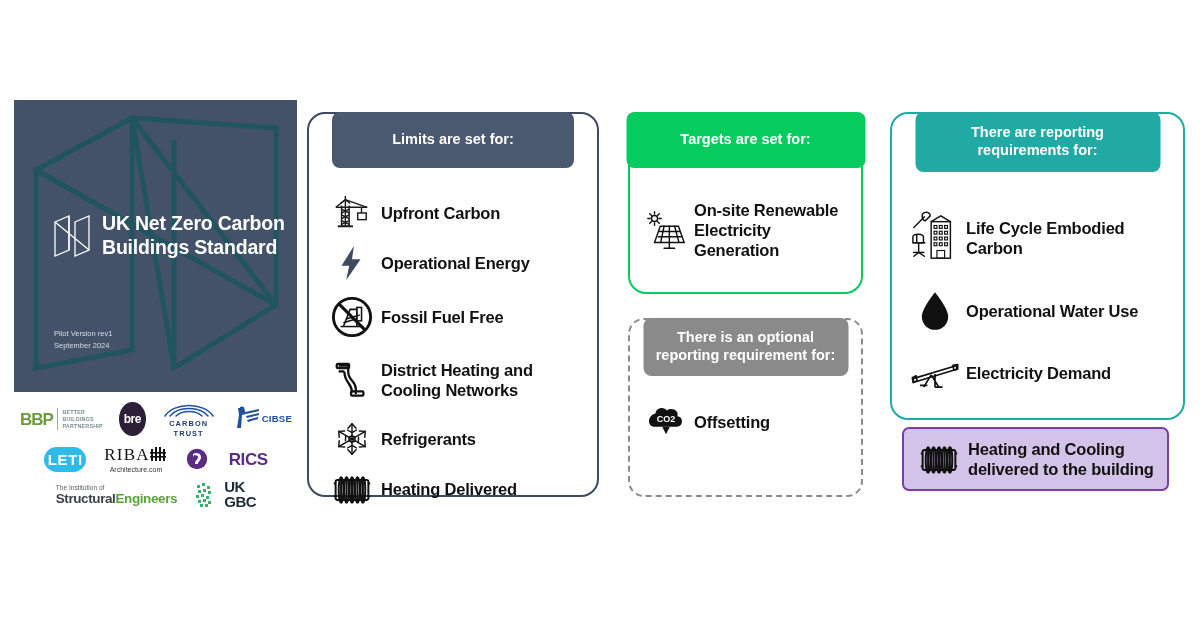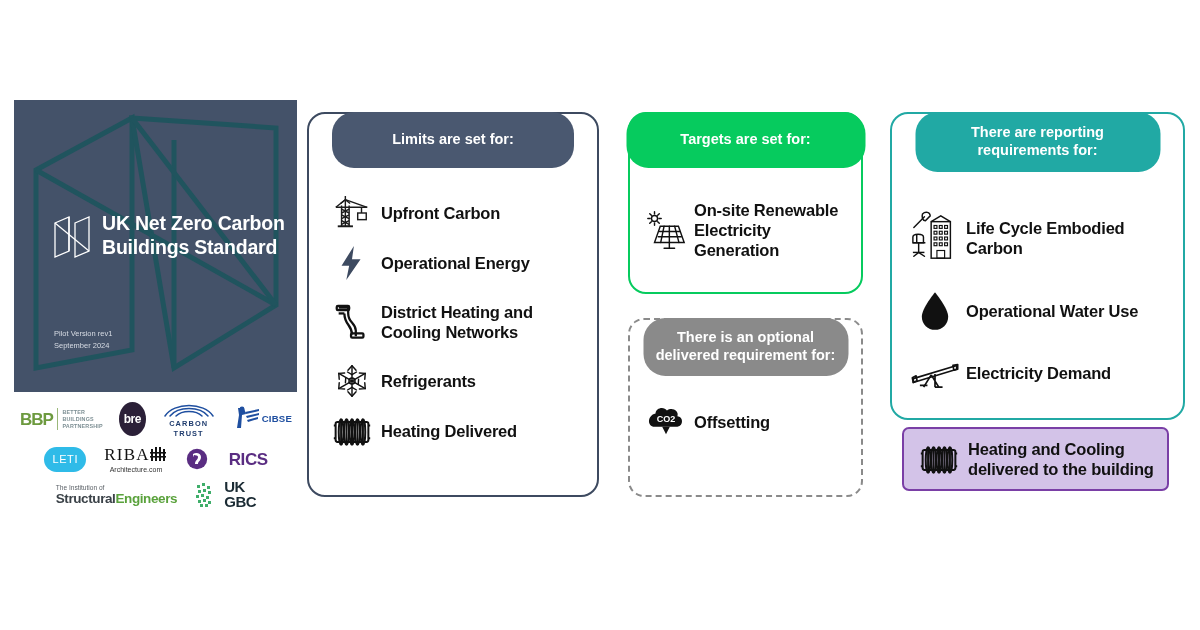--- a/index.html
+++ b/index.html
@@ -13,21 +13,21 @@
   .stage{position:relative;width:1200px;height:630px;}
 
   
   .cover-wrap{position:absolute;left:14px;top:100px;width:283px;}
   .cover{
     position:relative;width:283px;height:292px;
     background:#445269;overflow:hidden;
   }
   .cover svg.deco{position:absolute;left:0;top:0;width:283px;height:292px;}
   .cover-brand{
-    position:absolute;left:38px;top:112px;display:flex;align-items:flex-end;gap:10px;
+    position:absolute;left:38px;top:112px;display:flex;align-items:center;gap:10px;
   }
   .cover-mark{width:40px;height:46px;}
   .cover-title{
     color:#ffffff;font-size:19.5px;font-weight:bold;line-height:1.22;
     letter-spacing:-0.2px;white-space:pre-line;
   }
   .cover-meta{position:absolute;left:40px;top:228px;color:#d7dce4;font-size:7.5px;line-height:1.55;}
   .cover-meta div{white-space:nowrap;}
 
   
@@ -47,21 +47,21 @@
 
   .ctrust{display:flex;flex-direction:column;align-items:center;gap:1px;}
   .ctrust svg{display:block;}
   .ctrust-t{color:#1f3c6e;font-size:7.4px;font-weight:bold;letter-spacing:1.1px;line-height:1.25;text-align:center;}
 
   .cibse{display:flex;flex-direction:row;align-items:center;}
   .cibse svg{display:block;}
   .cibse-t{color:#1f4fa0;font-size:9.6px;font-weight:bold;letter-spacing:.2px;line-height:1;}
 
   .leti{width:42px;height:25px;border-radius:12.5px;background:#2fbbe8;color:#fff;
-        display:flex;align-items:center;justify-content:center;font-size:11px;font-weight:normal;letter-spacing:.6px;}
+        display:flex;align-items:center;justify-content:center;font-size:15px;font-weight:bold;letter-spacing:.6px;}
 
   .riba{display:flex;flex-direction:column;align-items:center;}
   .riba-top{display:flex;align-items:flex-end;gap:0;text-align:center;}
   .riba-t{color:#111;font-family:"Liberation Serif",serif;font-size:17px;letter-spacing:1.2px;line-height:1;}
   .riba-sub{color:#333;font-size:7px;line-height:1.4;margin-top:2px;}
 
   .rics{display:flex;align-items:center;gap:21px;}
   .rics-t{color:#5a2d82;font-size:17px;font-weight:bold;letter-spacing:-.4px;line-height:1;}
 
   .ise{display:flex;flex-direction:column;align-items:flex-start;}
@@ -77,21 +77,21 @@
   .card{
     position:absolute;background:#ffffff;border-radius:18px;box-sizing:border-box;
   }
   .card.navy{border:2.5px solid #3d4a60;}
   .card.green{border:2.5px solid #06cb5e;}
   .card.teal{border:2.5px solid #21a9a4;}
   .card.dashed{border:2.2px dashed #8a8a8a;border-radius:16px;}
 
   .pill{
     position:absolute;top:-2px;left:50%;transform:translateX(-50%);
-    border-radius:22px;color:#ffffff;font-size:14.5px;font-weight:bold;
+    border-radius:8px;color:#ffffff;font-size:14.5px;font-weight:bold;
     display:flex;align-items:center;justify-content:center;text-align:center;
     line-height:1.22;box-sizing:border-box;padding:6px 10px;
   }
   .pill.navy{background:#4a5870;}
   .pill.green{background:#06cb5e;}
   .pill.teal{background:#21a9a4;}
   .pill.grey{background:#8a8a8a;}
 
   .rows{position:absolute;left:0;right:0;}
   .row{display:flex;align-items:center;box-sizing:border-box;}
@@ -272,20 +272,36 @@
 
       <div class="row" style="height:50px;">
         <span class="ico" style="width:58px;">
           <svg width="30" height="38" viewBox="0 0 30 40">
             <path d="M17 2 L4 23 L12 23 L9 38 L24 16 L15 16 Z" fill="#3d4a60"></path>
           </svg>
         </span>
         <span class="lbl">Operational Energy</span>
       </div>
 
+      <div class="row" style="height:58px;">
+        <span class="ico" style="width:58px;">
+          <svg width="42" height="42" viewBox="0 0 44 44">
+            <circle cx="22" cy="22" r="19.5" fill="none" stroke="#111" stroke-width="3"></circle>
+            <g fill="none" stroke="#111" stroke-width="1.6">
+              <path d="M10 32 L34 32"></path>
+              <path d="M13 32 L20 14 L27 14 L27 32"></path>
+              <path d="M16 24 L30 20"></path>
+              <rect x="27" y="12" width="5" height="14"></rect>
+              <path d="M13 28 L26 24"></path>
+            </g>
+            <path d="M8.5 8.5 L35.5 35.5" stroke="#111" stroke-width="3.2"></path>
+          </svg>
+        </span>
+        <span class="lbl">Fossil Fuel Free</span>
+      </div>
 
       <div class="row" style="height:68px;">
         <span class="ico" style="width:58px;">
           <svg width="40" height="40" viewBox="0 0 42 42">
             <g fill="none" stroke="#111" stroke-width="2.4" stroke-linejoin="round">
               <path d="M7 6 L17 6 L17 12 C17 22, 25 22, 25 30 L25 36"></path>
               <path d="M7 12 L13 12"></path>
               <path d="M13 12 C13 24, 21 24, 21 34"></path>
               <rect x="5" y="4" width="13" height="4.5" rx="1.2"></rect>
               <rect x="20" y="33" width="13" height="4.5" rx="1.2" transform="rotate(0 26 35)"></rect>
@@ -360,21 +376,21 @@
         </span>
         <span class="lbl">On-site Renewable
 Electricity
 Generation</span>
       </div>
     </div>
   </div>
 
   <div class="card dashed" style="left:628px;top:318px;width:235px;height:179px;">
     <div class="pill grey" style="width:205px;height:58px;">There is an optional
-delivered requirement for:</div>
+reporting requirement for:</div>
 
     <div class="rows" style="top:76px;left:8px;right:8px;">
       <div class="row" style="height:52px;">
         <span class="ico" style="width:56px;">
           <svg width="44" height="38" viewBox="0 0 46 40">
             <path d="M12 11 C12 5, 21 3, 24 8 C29 4, 37 8, 35 14 C41 14, 42 24, 35 25 L11 25 C3 25, 3 13, 12 11 Z" fill="#111"></path>
             <path d="M19 25 L27 25 L23 33 Z" fill="#111"></path>
             <text x="23" y="20" font-family="Liberation Sans, sans-serif" font-size="9.5" font-weight="bold" fill="#ffffff" text-anchor="middle">CO2</text>
           </svg>
         </span>

